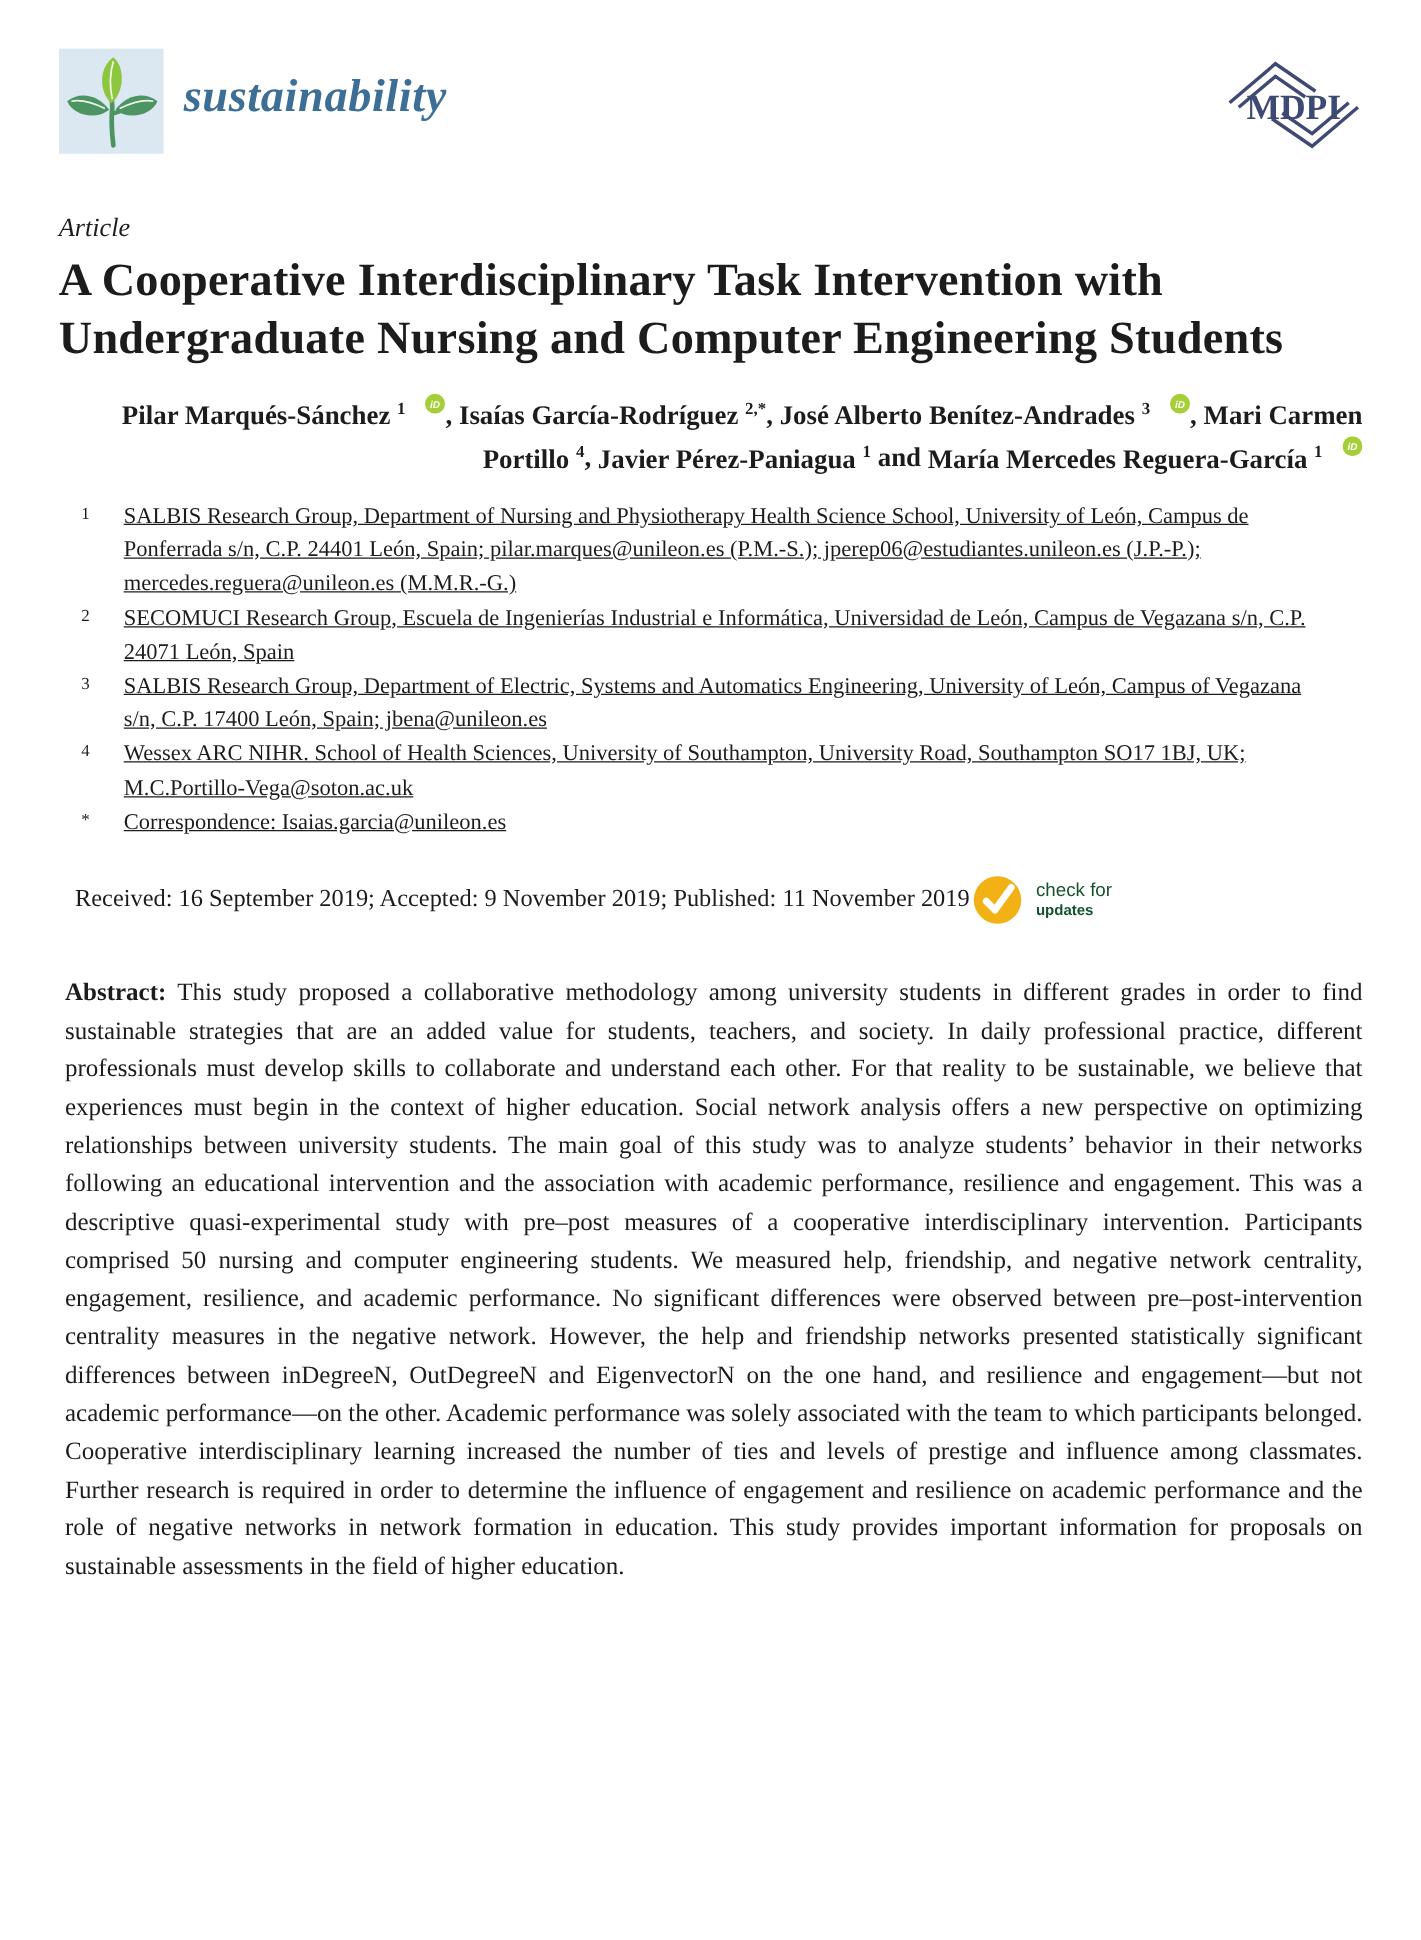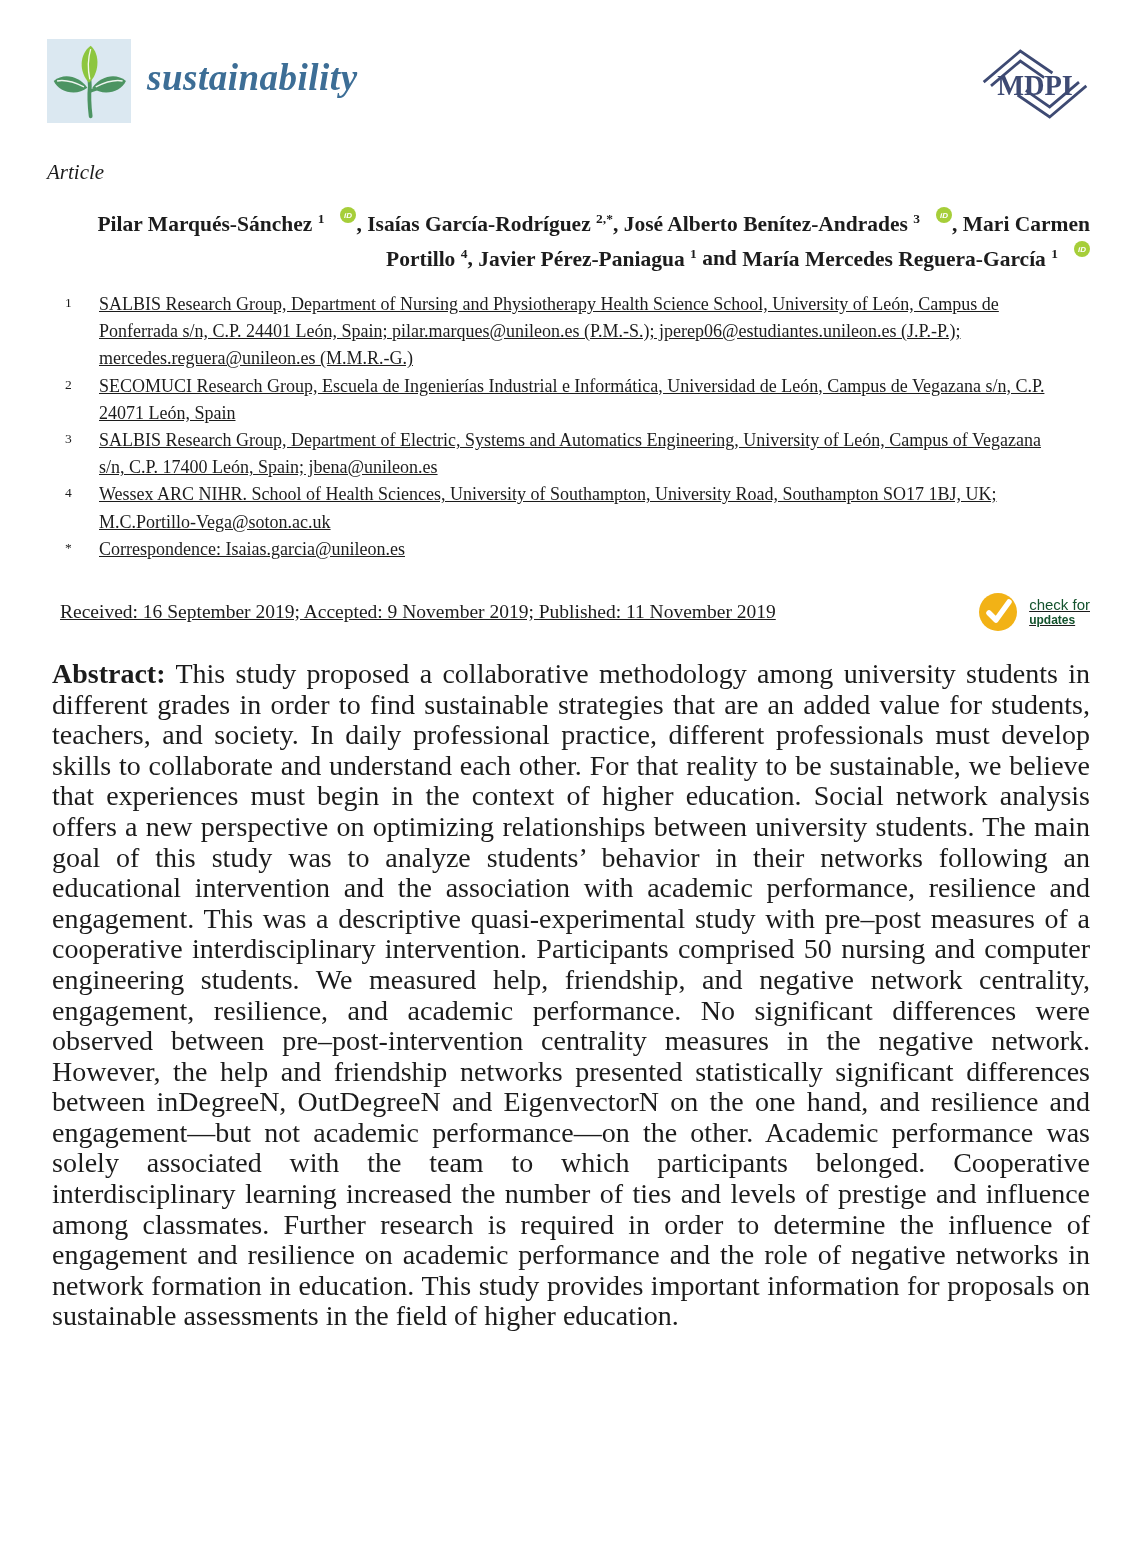--- a/index.html
+++ b/index.html
@@ -21,47 +21,47 @@
   .topbar{display:flex;justify-content:space-between;align-items:flex-start;
           padding:38px 47px 0 47px;}
   .brand{display:flex;align-items:center;gap:16px;}
   .brand .logo-box{width:84px;height:86px;display:block;}
   .journal-name{font-size:37px;font-style:italic;font-weight:bold;
                 color:var(--journal-blue);letter-spacing:0.5px;position:relative;top:-4px;}
   .mdpi{width:110px;height:80px;display:block;margin-top:6px;}
 
   
   .content{padding:0 47px;}
-  .article-type{font-style:italic;font-size:21px;margin-top:36px;}
+  .article-type{font-style:italic;font-size:21px;margin-top:46px;}
   .title{font-size:37px;font-weight:bold;line-height:1.23;margin-top:7px;
          max-width:985px;letter-spacing:0.2px;}
   .authors{font-size:21.5px;font-weight:bold;line-height:1.55;margin-top:22px;
            max-width:1045px;text-align:right;}
   .authors sup{font-size:13.5px;font-weight:bold;}
   .orcid{display:inline-block;vertical-align:super;margin-left:16px;}
   .orcid svg{display:block;}
 
   
   .affiliations{margin-top:15px;margin-left:18px;font-size:18px;line-height:27.2px;
                 max-width:1005px;}
   .affil{display:flex;}
   .amark{flex:none;width:34px;font-size:13.5px;position:relative;top:-2px;}
   .atext{flex:1;text-decoration:underline;}
 
   
-  .dates-row{display:flex;justify-content:space-between;align-items:center;
-             margin-top:26px;margin-left:13px;text-decoration:underline;}
+  .dates-row{display:flex;justify-content:flex-start;align-items:center;
+             margin-top:26px;margin-left:13px;}
   .dates{font-size:19.5px;}
   .badge{display:flex;align-items:center;gap:7px;cursor:pointer;}
   .badge-text{font-family:"Liberation Sans",sans-serif;color:#14532d;line-height:1.1;}
   .badge-line1{font-size:15px;}
   .badge-line2{font-size:12px;font-weight:bold;}
 
   
-  .abstract{margin-top:24px;margin-left:5px;font-size:28px;line-height:30.6px;
+  .abstract{margin-top:36px;margin-left:5px;font-size:20px;line-height:30.6px;
             text-align:justify;}
   .keywords{margin-top:29px;margin-left:5px;font-size:20.5px;line-height:30.6px;
             text-align:justify;}
   .lead{font-weight:bold;}
 </style>
 </head>
 <body>
 
 <div class="page">
 
@@ -87,20 +87,21 @@
       <polyline points="116,45 76,79 41,55" fill="none" style="stroke:var(--mdpi-blue)" stroke-width="3"></polyline>
       <polyline points="108,41 76,68 50,50" fill="none" style="stroke:var(--mdpi-blue)" stroke-width="3"></polyline>
       <text x="60" y="55" text-anchor="middle" font-size="31" font-weight="bold" font-family="Liberation Serif, serif" style="fill:var(--mdpi-blue)">MDPI</text>
     </svg>
   </div>
 
   <div class="content">
 
     <div class="article-type">Article</div>
 
+    <h1 class="title">A Cooperative Interdisciplinary Task Intervention with Undergraduate Nursing and Computer Engineering Students</h1>
 
     <div class="authors"><span><span>Pilar Marqués-Sánchez</span> <sup>1</sup><span class="orcid"><svg width="16" height="16" viewBox="0 0 20 20" xmlns="http://www.w3.org/2000/svg">
               <circle cx="10" cy="10" r="10" style="fill:var(--orcid-green)"></circle>
               <text x="10" y="14" text-anchor="middle" font-size="10" font-style="italic" font-weight="bold" font-family="Liberation Sans, sans-serif" fill="#ffffff">iD</text>
             </svg></span></span><span>, </span><span><span>Isaías García-Rodríguez</span> <sup>2,*</sup></span><span>, </span><span><span>José Alberto Benítez-Andrades</span> <sup>3</sup><span class="orcid"><svg width="16" height="16" viewBox="0 0 20 20" xmlns="http://www.w3.org/2000/svg">
               <circle cx="10" cy="10" r="10" style="fill:var(--orcid-green)"></circle>
               <text x="10" y="14" text-anchor="middle" font-size="10" font-style="italic" font-weight="bold" font-family="Liberation Sans, sans-serif" fill="#ffffff">iD</text>
             </svg></span></span><span>, </span><span><span>Mari Carmen Portillo</span> <sup>4</sup></span><span>, </span><span><span>Javier Pérez-Paniagua</span> <sup>1</sup></span><span> and </span><span><span>María Mercedes Reguera-García</span> <sup>1</sup><span class="orcid"><svg width="16" height="16" viewBox="0 0 20 20" xmlns="http://www.w3.org/2000/svg">
               <circle cx="10" cy="10" r="10" style="fill:var(--orcid-green)"></circle>
               <text x="10" y="14" text-anchor="middle" font-size="10" font-style="italic" font-weight="bold" font-family="Liberation Sans, sans-serif" fill="#ffffff">iD</text>

